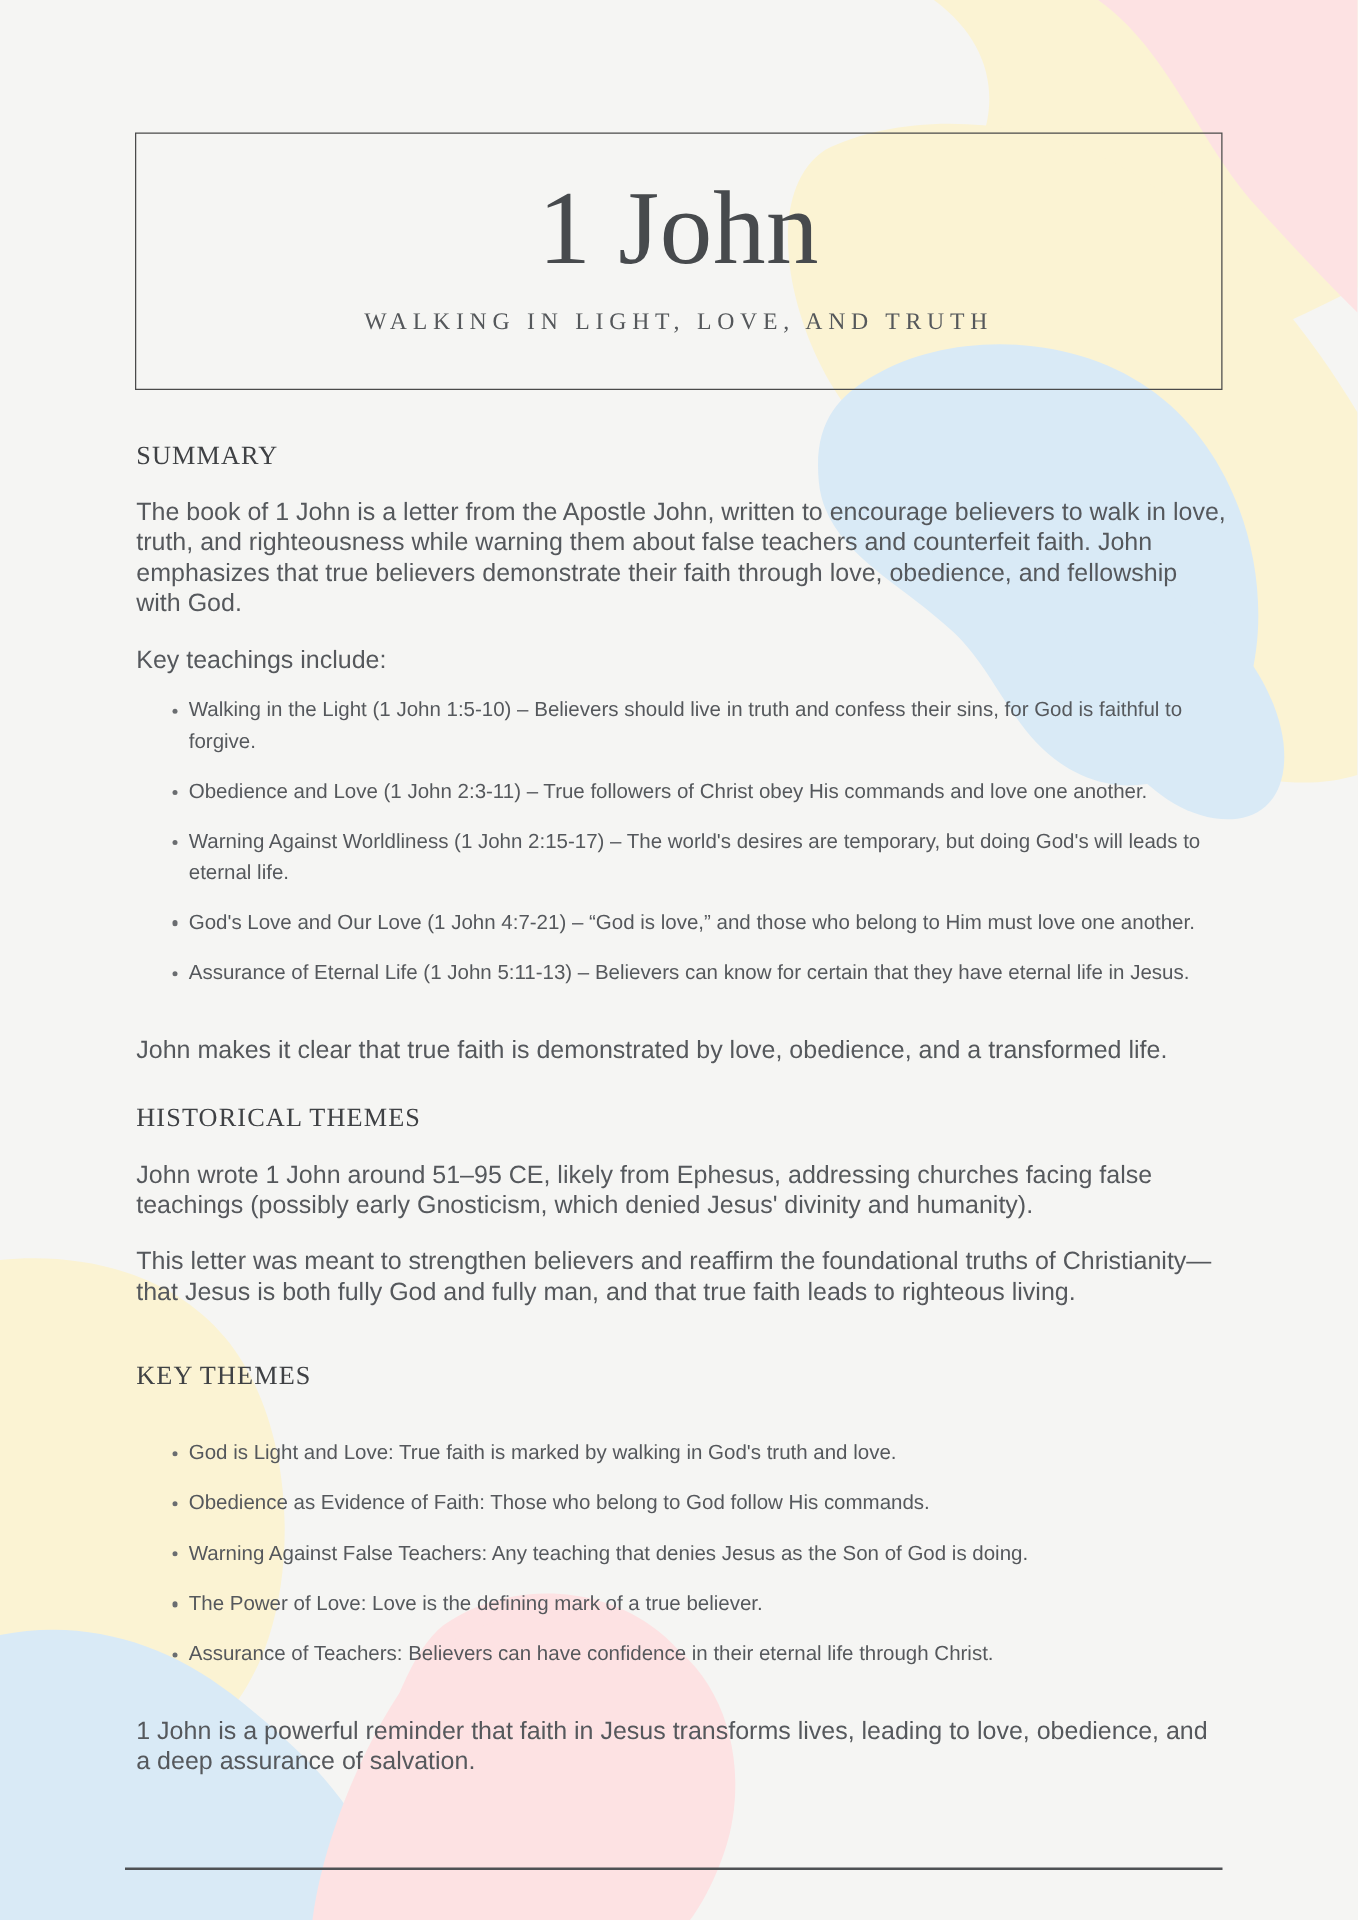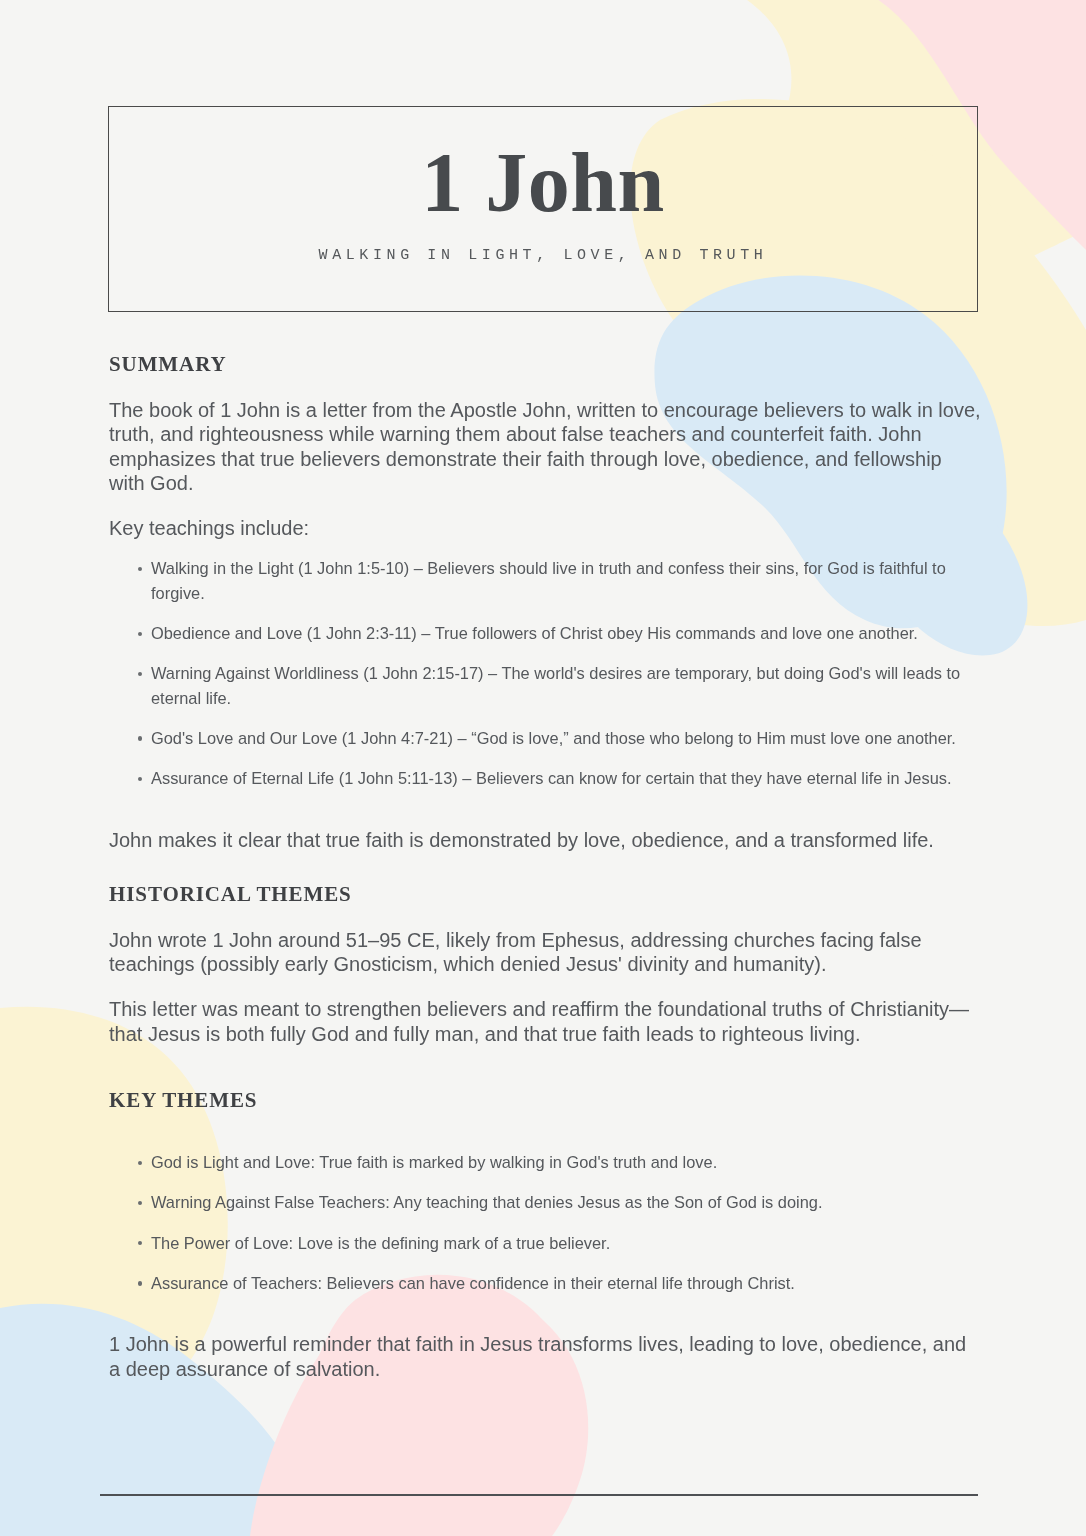--- a/index.html
+++ b/index.html
@@ -43,47 +43,47 @@
     height: 206px;
     border: 1.6px solid #4a4a4a;
     box-sizing: border-box;
     display: flex;
     flex-direction: column;
     align-items: center;
     justify-content: flex-start;
   }
   .doc-title {
     font-family: "Liberation Serif", "DejaVu Serif", serif;
-    font-weight: bold;
+    font-weight: normal;
     font-size: 84px;
     line-height: 1;
     color: #474a4d;
     margin-top: 34px;
     letter-spacing: 0.5px;
   }
   .doc-subtitle {
-    font-family: Liberation Mono, monospace;
-    font-size: 15px;
+    font-family: Liberation Serif, serif;
+    font-size: 19px;
     letter-spacing: 4.6px;
     color: #55585b;
     margin-top: 22px;
     white-space: nowrap;
   }
 
   
   .content {
     position: absolute;
     left: 109px;
     top: 352px;
     width: 872px;
   }
 
   h2.section-heading {
     font-family: "Liberation Serif", "DejaVu Serif", serif;
-    font-weight: bold;
+    font-weight: normal;
     font-size: 21px;
     letter-spacing: 0.9px;
     color: #3f4144;
     margin: 0;
     padding: 0;
   }
 
   p.body-text {
     font-family: "Liberation Sans", sans-serif;
     font-size: 20px;
@@ -200,20 +200,21 @@
     <p class="body-text">John wrote 1 John around 51–95 CE, likely from Ephesus, addressing churches facing false teachings (possibly early Gnosticism, which denied Jesus' divinity and humanity).</p>
     <div class="gap-md"></div>
     <p class="body-text">This letter was meant to strengthen believers and reaffirm the foundational truths of Christianity—that Jesus is both fully God and fully man, and that true faith leads to righteous living.</p>
 
     <div class="gap-xl"></div>
 
     <h2 class="section-heading">KEY THEMES</h2>
     <div class="gap-md"></div>
     <ul class="body-list">
       <li>God is Light and Love: True faith is marked by walking in God's truth and love.</li>
+      <li>Obedience as Evidence of Faith: Those who belong to God follow His commands.</li>
       <li>Warning Against False Teachers: Any teaching that denies Jesus as the Son of God is doing.</li>
       <li>The Power of Love: Love is the defining mark of a true believer.</li>
       <li>Assurance of Teachers: Believers can have confidence in their eternal life through Christ.</li>
     </ul>
     <div class="gap-md"></div>
     <p class="body-text">1 John is a powerful reminder that faith in Jesus transforms lives, leading to love, obedience, and a deep assurance of salvation.</p>
 
   </div>
 
   <div class="footer-rule"></div>

